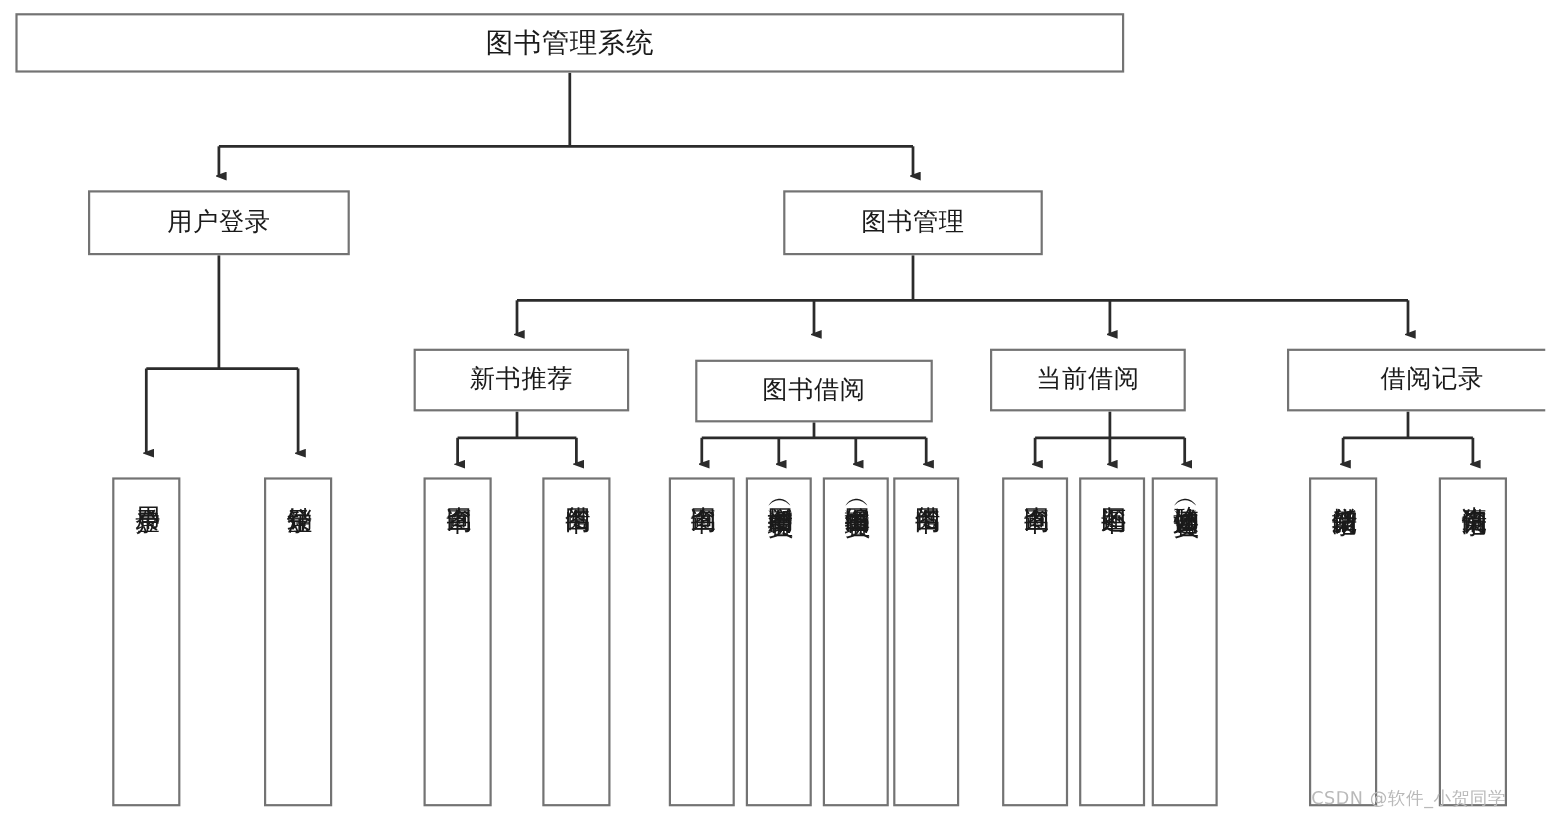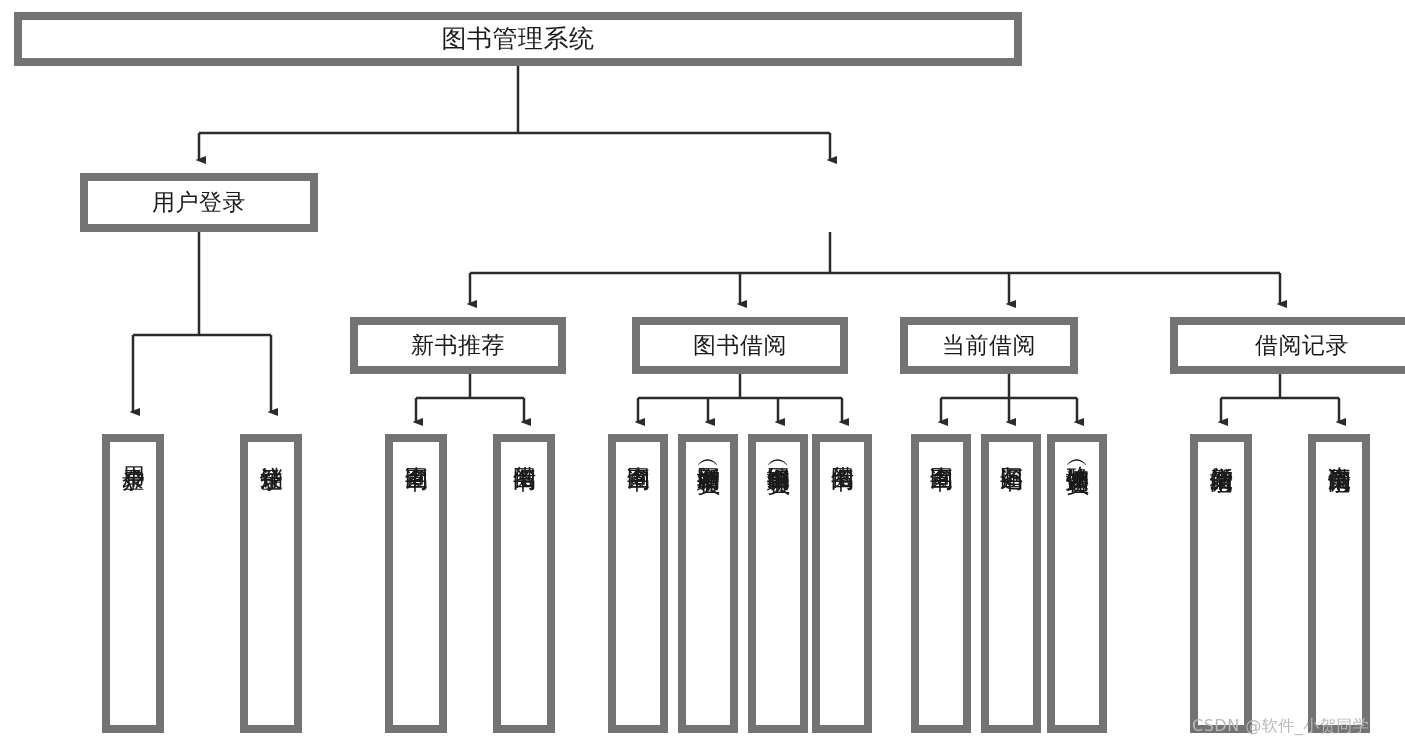--- a/index.html
+++ b/index.html
@@ -21,21 +21,21 @@
     position: absolute;
     left: 0;
     top: 0;
     width: 1405px;
     height: 747px;
     pointer-events: none;
   }
   .node {
     position: absolute;
     box-sizing: border-box;
-    border: 8px solid #737373;
+    border: 2px solid #737373;
     background: #ffffff;
     display: flex;
     align-items: center;
     justify-content: center;
     color: #1a1a1a;
   }
   .node .label {
     display: block;
     text-align: center;
     line-height: 1.18;
@@ -121,25 +121,28 @@
     </g>
   </svg>
 
   <div class="node root" style="left:14px; top:12px; width:1008px; height:54px;">
     <span class="label">图书管理系统</span>
   </div>
 
   <div class="node level2" style="left:80px; top:173px; width:238px; height:59px;">
     <span class="label">用户登录</span>
   </div>
+  <div class="node level2" style="left:712px; top:173px; width:236px; height:59px;">
+    <span class="label">图书管理</span>
+  </div>
 
-  <div class="node level3" style="left:350px; top:317px; width:216px; height:57px;">
+  <div class="node level3" style="left:376px; top:317px; width:196px; height:57px;">
     <span class="label">新书推荐</span>
   </div>
-  <div class="node level3" style="left:632px; top:317px; width:216px; height:57px;">
+  <div class="node level3" style="left:632px; top:327px; width:216px; height:57px;">
     <span class="label">图书借阅</span>
   </div>
   <div class="node level3" style="left:900px; top:317px; width:178px; height:57px;">
     <span class="label">当前借阅</span>
   </div>
   <div class="node level3" style="left:1170px; top:317px; width:264px; height:57px;">
     <span class="label">借阅记录</span>
   </div>
 
   <div class="node leaf" style="left:102px; top:434px; width:62px; height:299px;">

